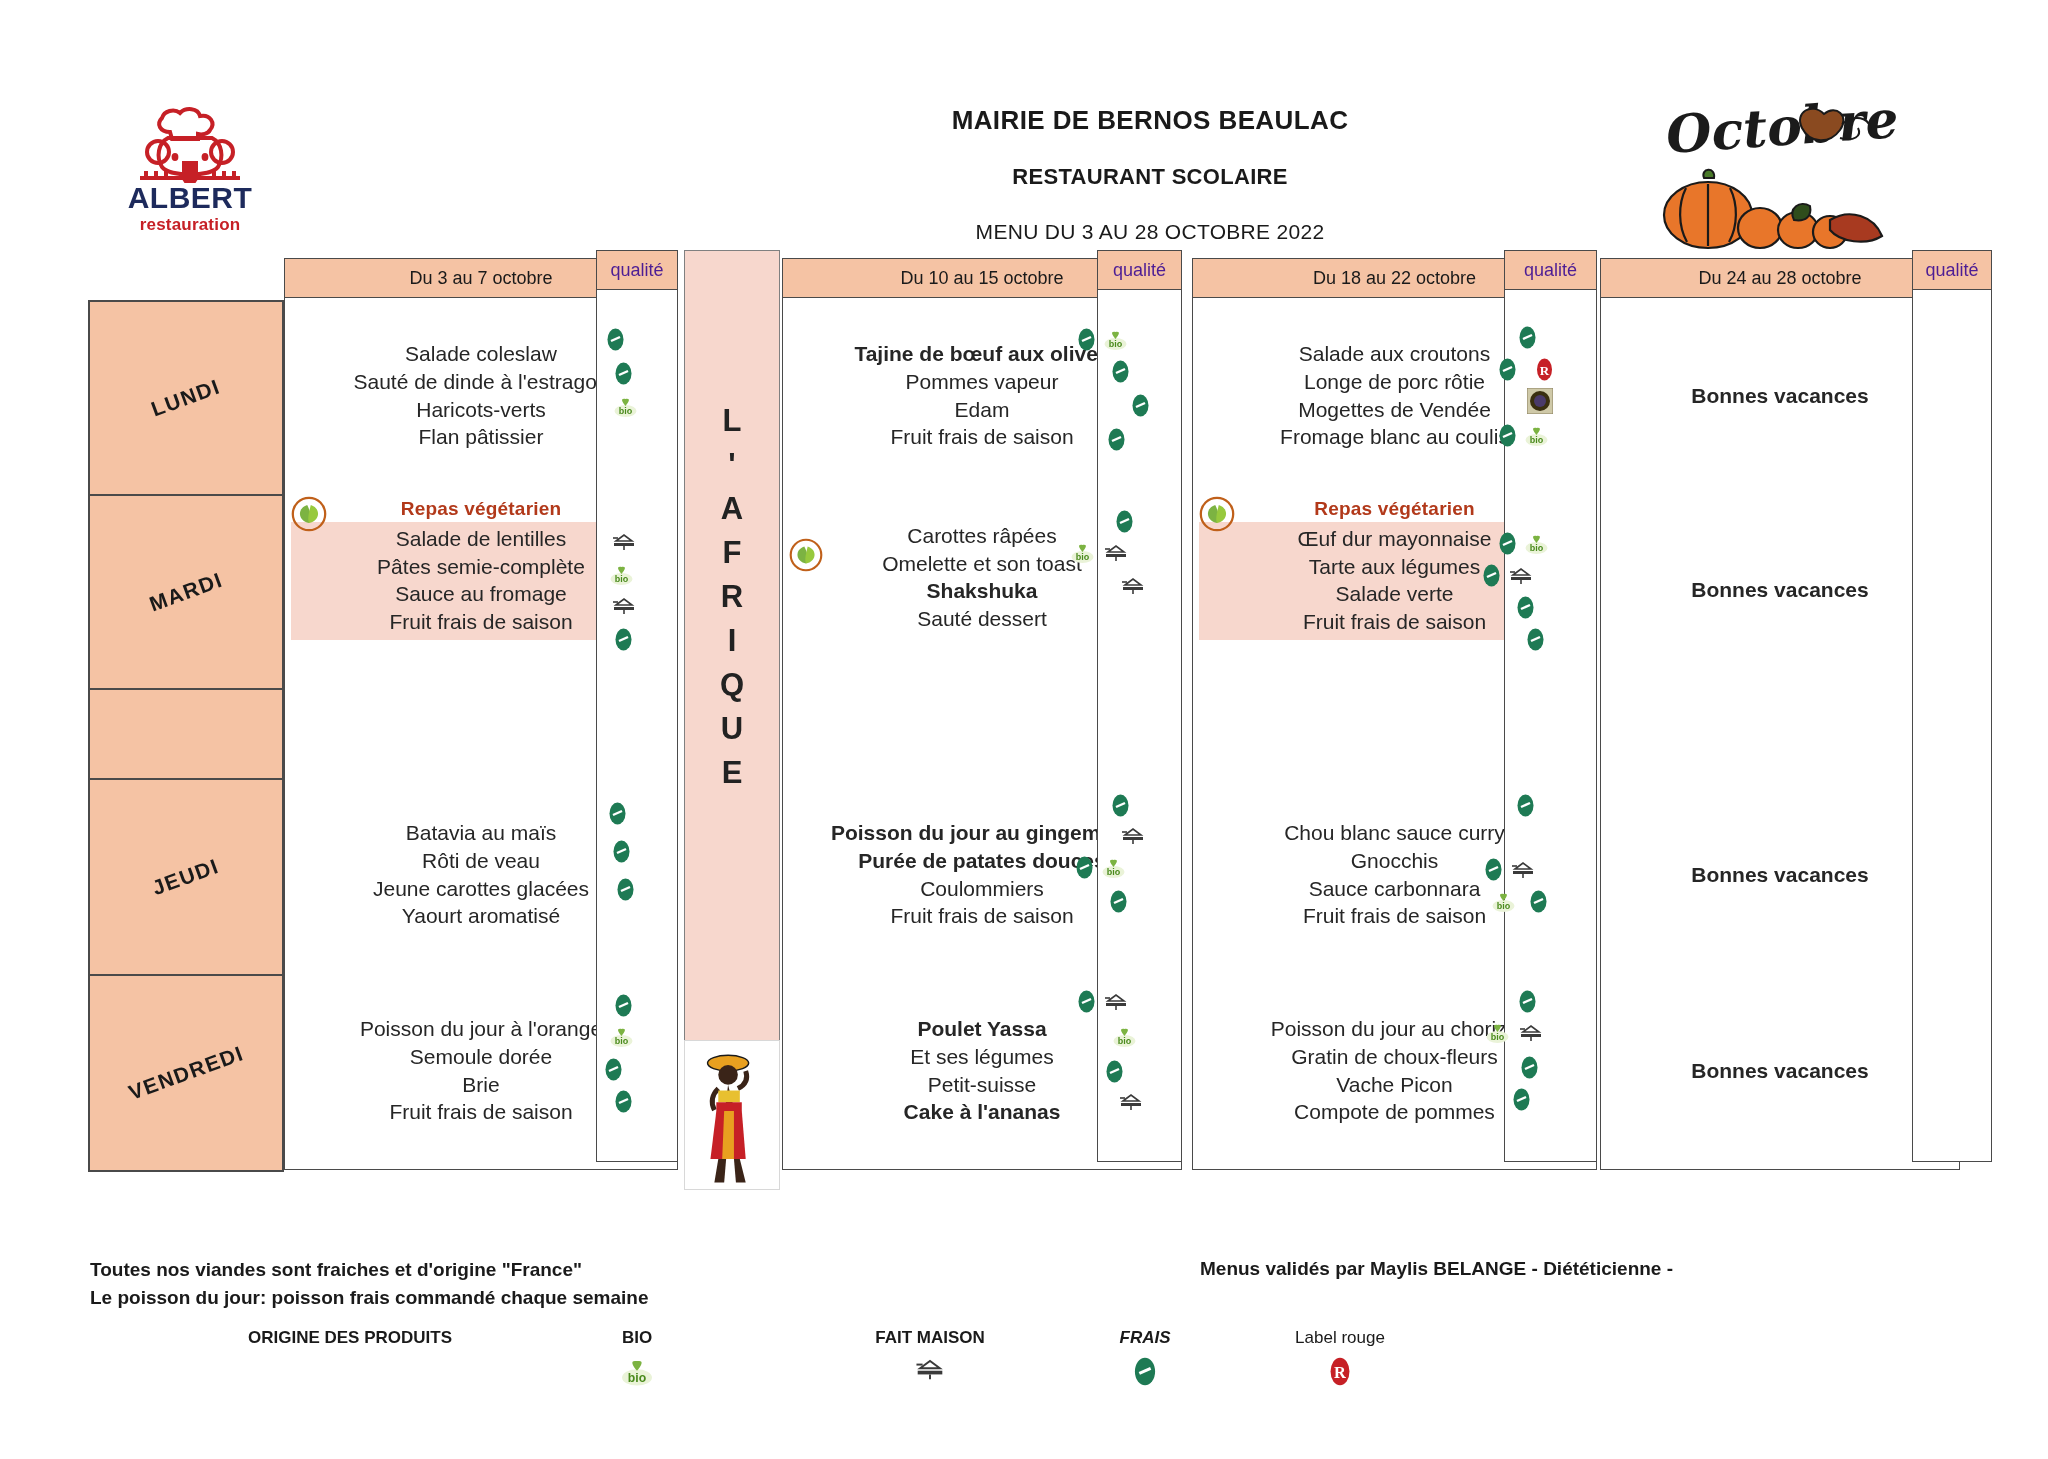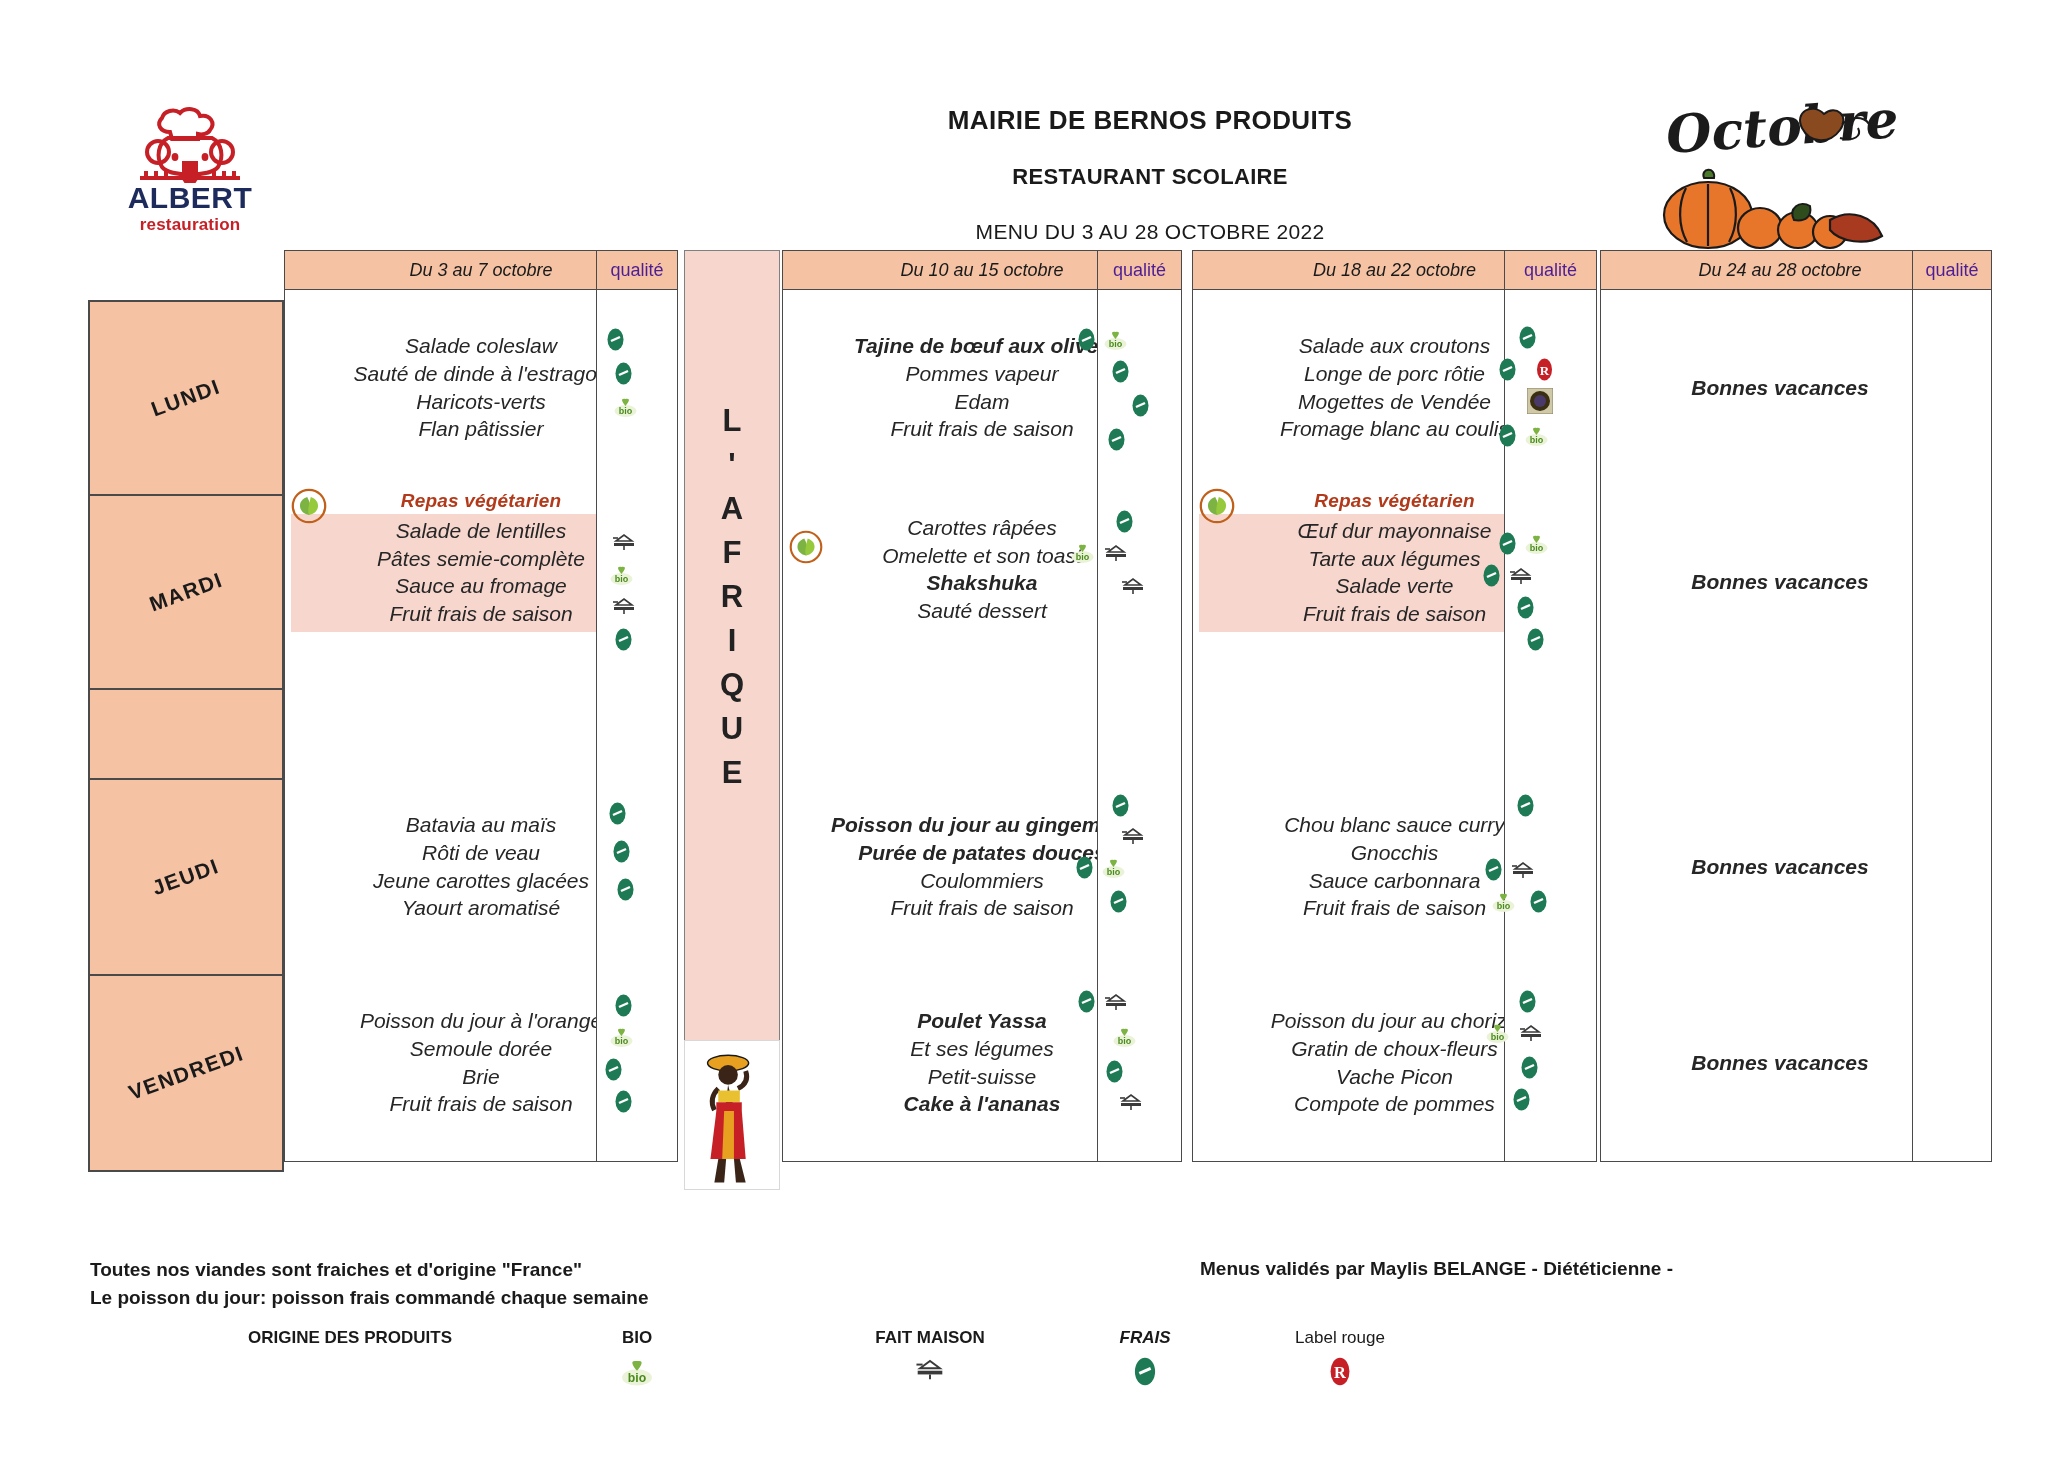--- a/index.html
+++ b/index.html
@@ -71,21 +71,21 @@
   .day-cell {
     border: 2px solid #4a4a4a;
     background: #f5c3a4;
     display: flex; align-items: center; justify-content: center;
     font-size: 21px; font-weight: bold; letter-spacing: 1.5px;
     color: #1a1a1a;
   }
   .day-label { transform: rotate(-20deg); display:block; }
   .day-empty { background: #f5c3a4; }
 
-  .weekcol { position: absolute; top: 0; font-style: italic; }
+  .weekcol { position: absolute; top: 8px; }
   .w1 { left: 284px;  width: 394px; }
   .w2 { left: 782px;  width: 400px; }
   .w3 { left: 1192px; width: 405px; }
   .w4 { left: 1600px; width: 360px; }
 
   .qcol { position: absolute; top: 0; }
   .q1 { left: 596px;  width: 82px; }
   .q2 { left: 1097px; width: 85px; }
   .q3 { left: 1504px; width: 93px; }
   .q4 { left: 1912px; width: 80px; }
@@ -189,21 +189,21 @@
         <rect x="92" y="66" width="4" height="7"></rect>
           <rect x="102" y="66" width="4" height="7"></rect>
       </g>
     </svg>
     <div class="albert-name">ALBERT</div>
     <div class="albert-sub">restauration</div>
   </div>
 
 
   <div class="header-titles">
-    <div class="h-title">MAIRIE DE BERNOS PRODUITS</div>
+    <div class="h-title">MAIRIE DE BERNOS BEAULAC</div>
     <div class="h-sub">RESTAURANT SCOLAIRE</div>
     <div class="h-range">MENU DU 3 AU 28 OCTOBRE 2022</div>
   </div>
 
   <div class="octobre">
     <div class="octobre-word">Octobre</div>
     <svg width="230" height="90" viewBox="0 0 230 90" style="position:absolute;left:0;top:72px">
       <g stroke="#1a1a1a" stroke-width="2.2" fill="#e8762a">
         <ellipse cx="48" cy="55" rx="44" ry="33"></ellipse>
         <path d="M48 24 v62 M26 28 C18 44 18 66 27 82 M70 28 C78 44 78 66 69 82" fill="none"></path>

